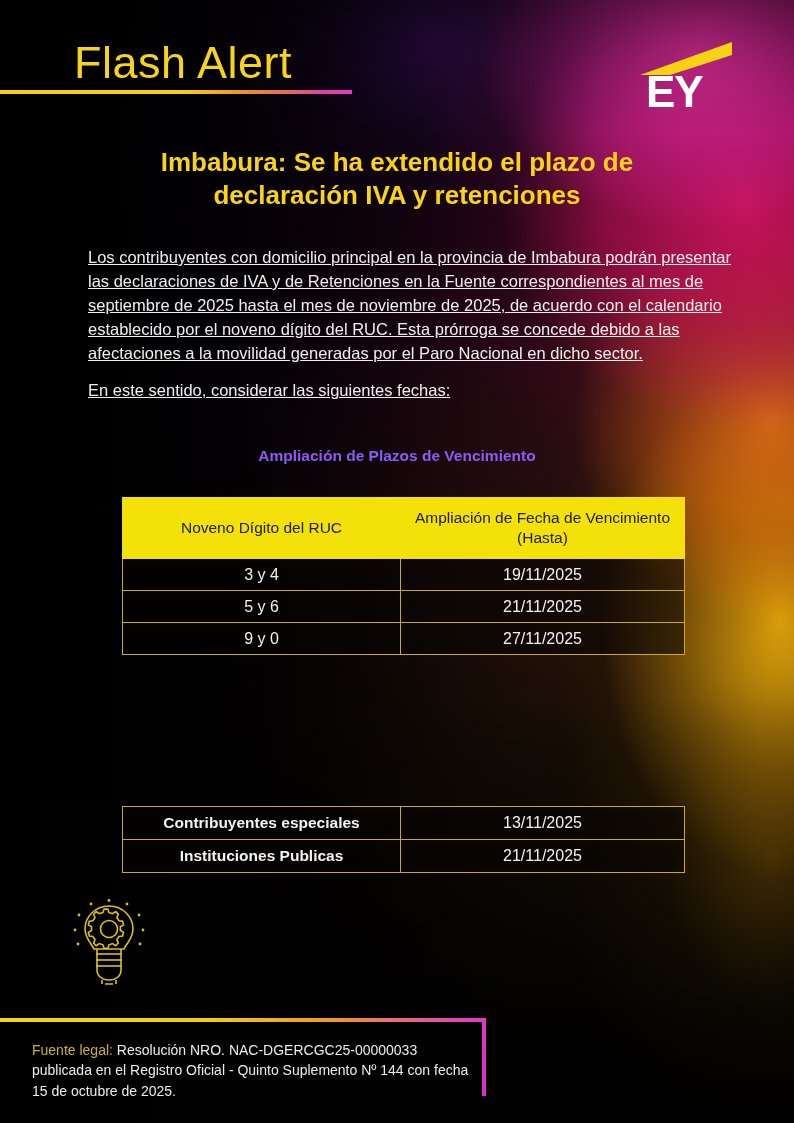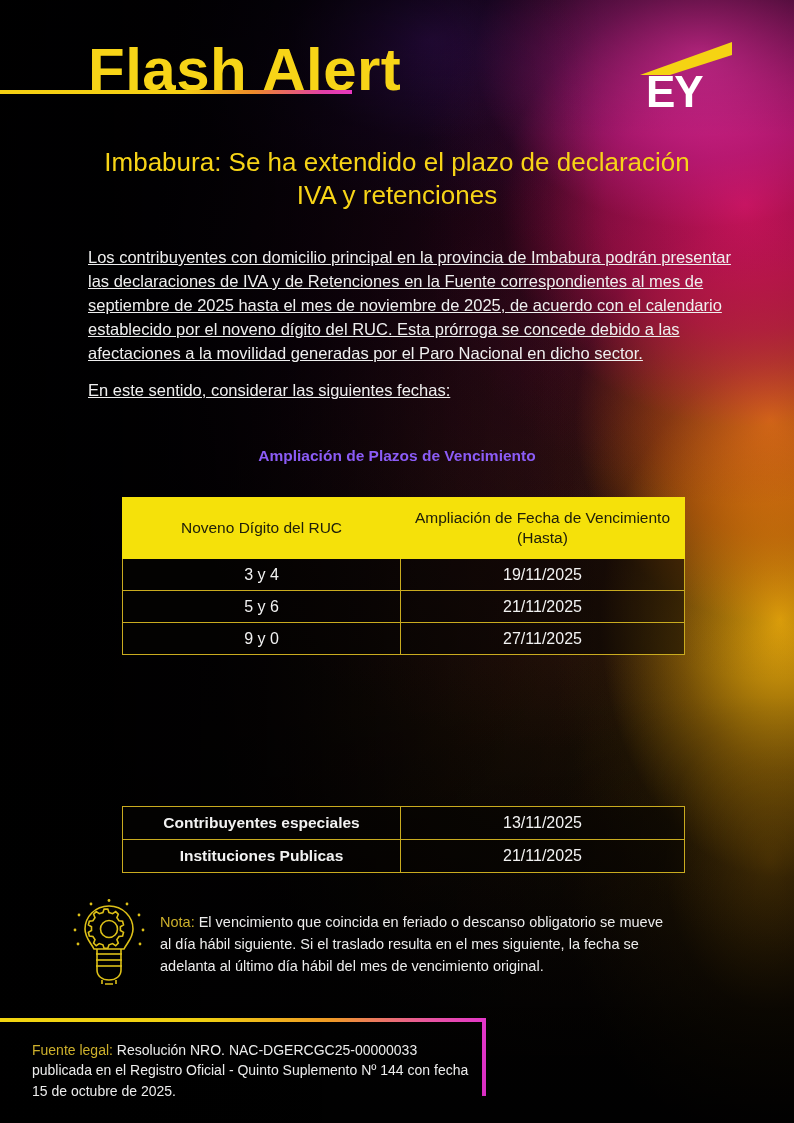--- a/index.html
+++ b/index.html
@@ -74,24 +74,24 @@
         rgba(0,0,0,0.35) 0%,
         rgba(0,0,0,0.00) 12%,
         rgba(0,0,0,0.00) 62%,
         rgba(0,0,0,0.45) 88%,
         rgba(0,0,0,0.80) 100%);
   }
 
   
   .flash-title {
     position: absolute;
-    left: 88px;
+    left: 74px;
     top: 40px;
-    font-size: 60px;
-    font-weight: bold;
+    font-size: 45px;
+    font-weight: normal;
     color: #f7d417;
     letter-spacing: 0.5px;
     line-height: 1;
     white-space: nowrap;
   }
   .title-rule {
     position: absolute;
     left: 0px;
     top: 90px;
     width: 352px;
@@ -128,21 +128,21 @@
 
   
   .headline {
     position: absolute;
     left: 86px;
     top: 146px;
     width: 622px;
     text-align: center;
     color: #f7d417;
     font-size: 26px;
-    font-weight: normal;
+    font-weight: bold;
     line-height: 1.28;
   }
 
   
   .body-copy {
     position: absolute;
     left: 88px;
     top: 245px;
     width: 652px;
     color: #efefef;
@@ -355,23 +355,20 @@
         <circle cx="19" cy="6" r="1.4"></circle>
         <circle cx="55" cy="6" r="1.4"></circle>
         <circle cx="7" cy="17" r="1.4"></circle>
         <circle cx="67" cy="17" r="1.4"></circle>
         <circle cx="3" cy="32" r="1.4"></circle>
         <circle cx="71" cy="32" r="1.4"></circle>
         <circle cx="6" cy="46" r="1.4"></circle>
         <circle cx="68" cy="46" r="1.4"></circle>
       </g>
     </svg>
-    <div class="note-text">
-      <span class="note-label">Nota:</span><span> El vencimiento que coincida en feriado o descanso obligatorio se mueve al día hábil siguiente. Si el traslado resulta en el mes siguiente, la fecha se adelanta al último día hábil del mes de vencimiento original.</span>
-    </div>
   </div>
 
   <div class="footer-rule"></div>
   <div class="footer-rule-v"></div>
   <div class="footer-text">
     <span class="footer-label">Fuente legal:</span><span> Resolución NRO. NAC-DGERCGC25-00000033 publicada en el Registro Oficial - Quinto Suplemento Nº 144 con fecha 15 de octubre de 2025.</span>
   </div>
 
 </div>
 

